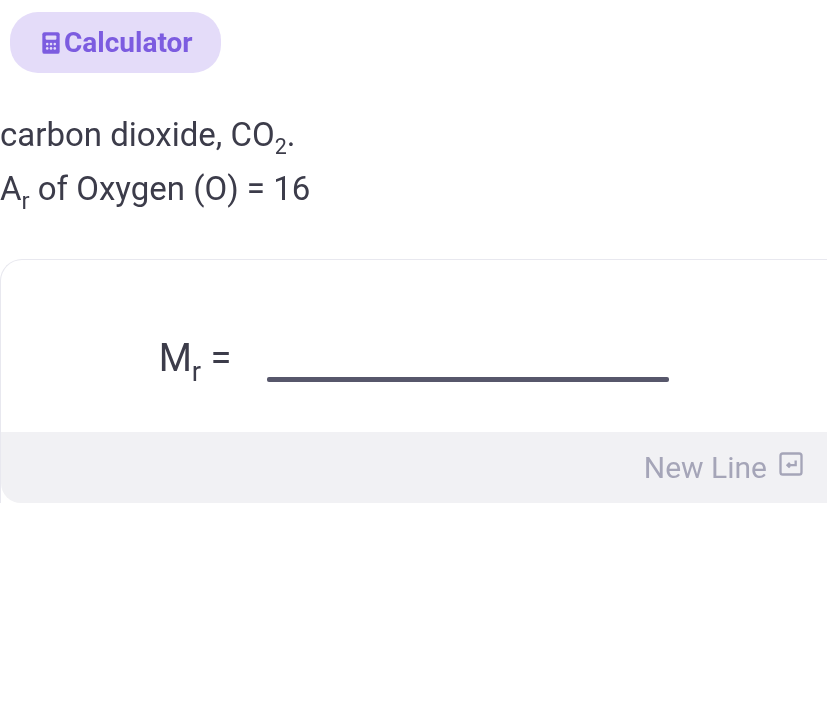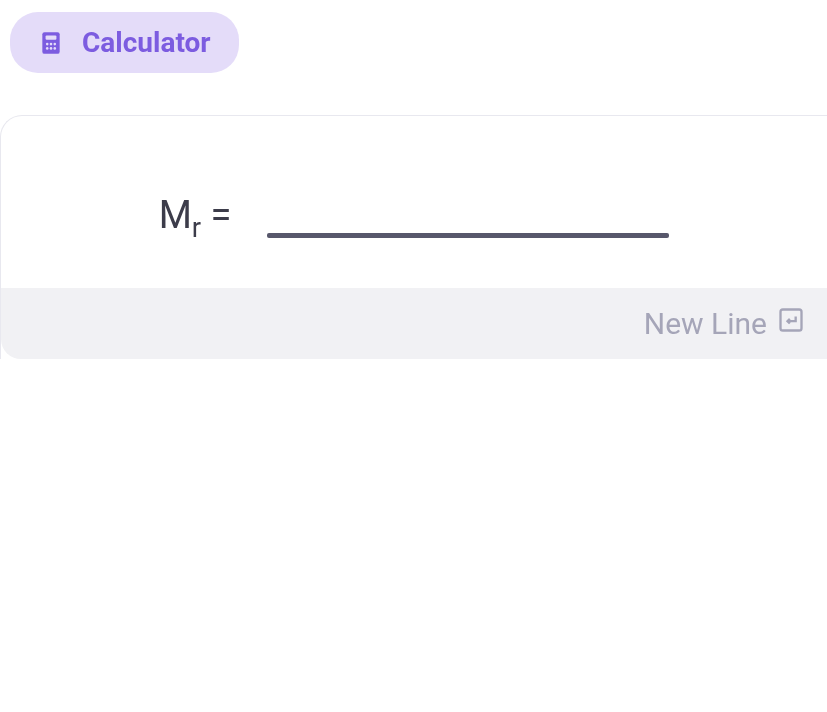--- a/index.html
+++ b/index.html
@@ -10,21 +10,21 @@
     body {
       font-family: -apple-system, BlinkMacSystemFont, 'Segoe UI', Roboto, sans-serif;
       background: #ffffff;
       width: 827px;
       height: 712px;
       overflow: hidden;
     }
     .calculator-badge {
       display: inline-flex;
       align-items: center;
-      gap: 18px;
+      gap: 0;
       background: #e4dcf9;
       border-radius: 28px;
       padding: 14px 28px;
       margin: 12px 0 0 10px;
     }
     .calculator-icon {
       width: 26px;
       height: 26px;
       fill: #7c5ce0;
     }
@@ -114,20 +114,26 @@
     <circle cx="12" cy="13" r="1.2" fill="#e4dcf9"></circle>
     <circle cx="15.5" cy="13" r="1.2" fill="#e4dcf9"></circle>
     <circle cx="8.5" cy="17" r="1.2" fill="#e4dcf9"></circle>
     <circle cx="12" cy="17" r="1.2" fill="#e4dcf9"></circle>
     <circle cx="15.5" cy="17" r="1.2" fill="#e4dcf9"></circle>
   </svg>
   <span class="calculator-label">Calculator</span>
 </div>
 
 <div class="question-text">
+  <div>
+    <span>carbon dioxide, CO</span><span class="smallsub">2</span><span>.</span>
+  </div>
+  <div>
+    <span>A</span><span class="sub">r</span><span> of Oxygen (O) = 16</span>
+  </div>
 </div>
 
 <div class="answer-container">
   <div class="answer-row">
     <div class="mr-label">
       <span>M</span><span class="sub">r</span><span> =</span>
     </div>
     <div class="answer-line"></div>
   </div>
   <div class="new-line-bar">

